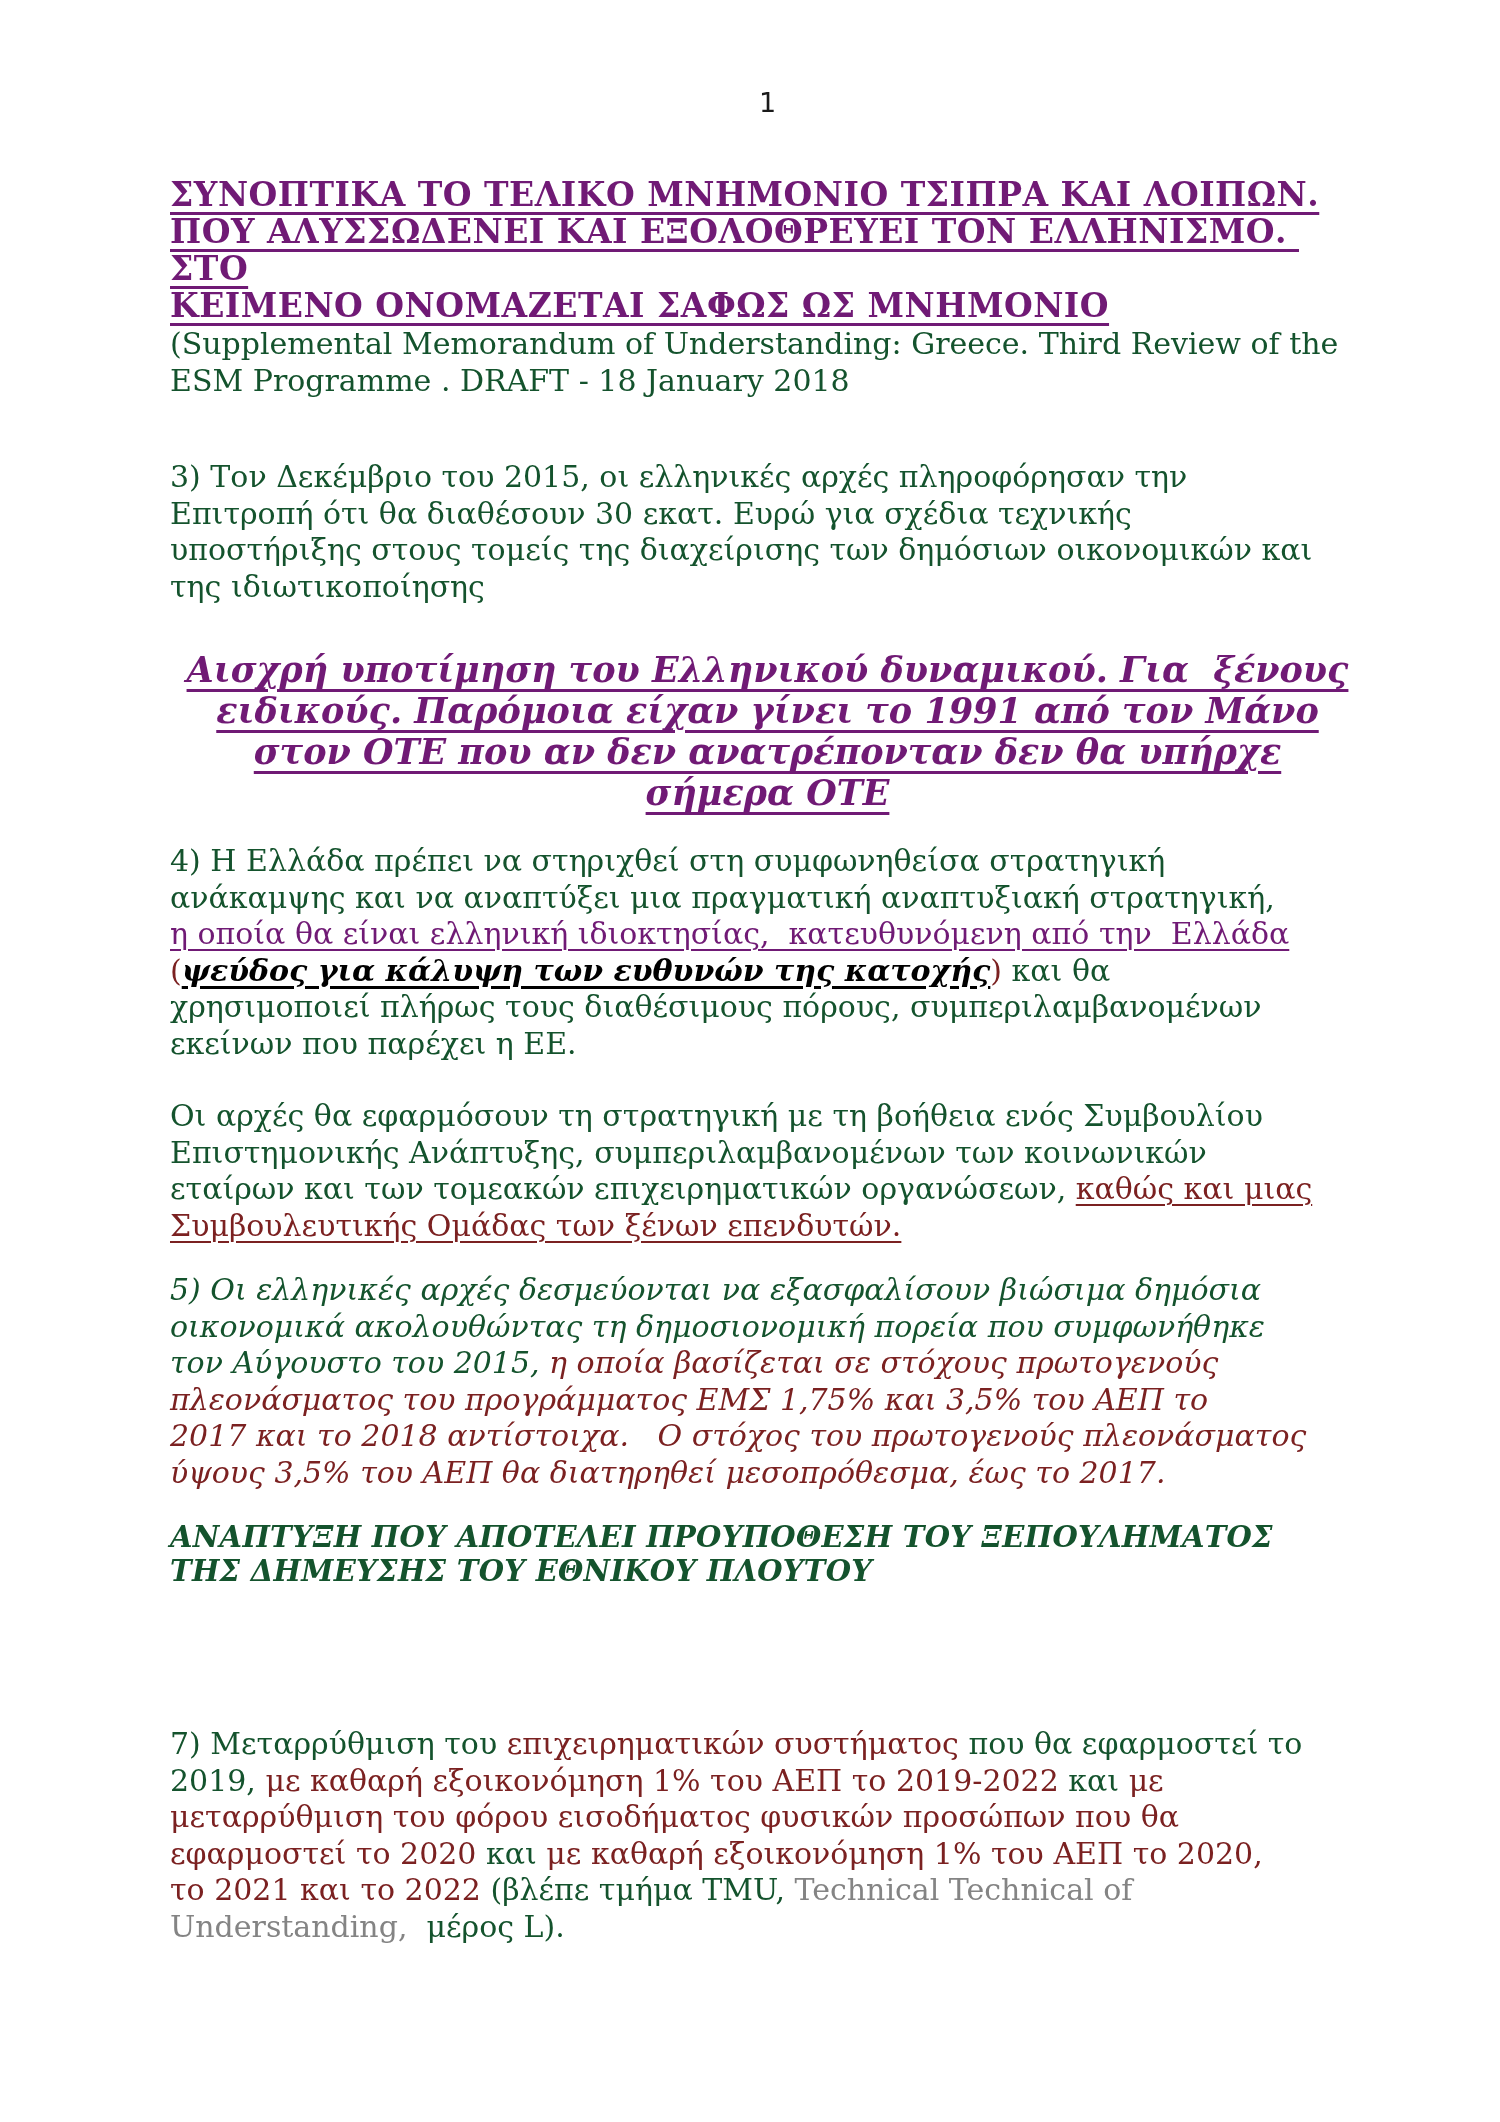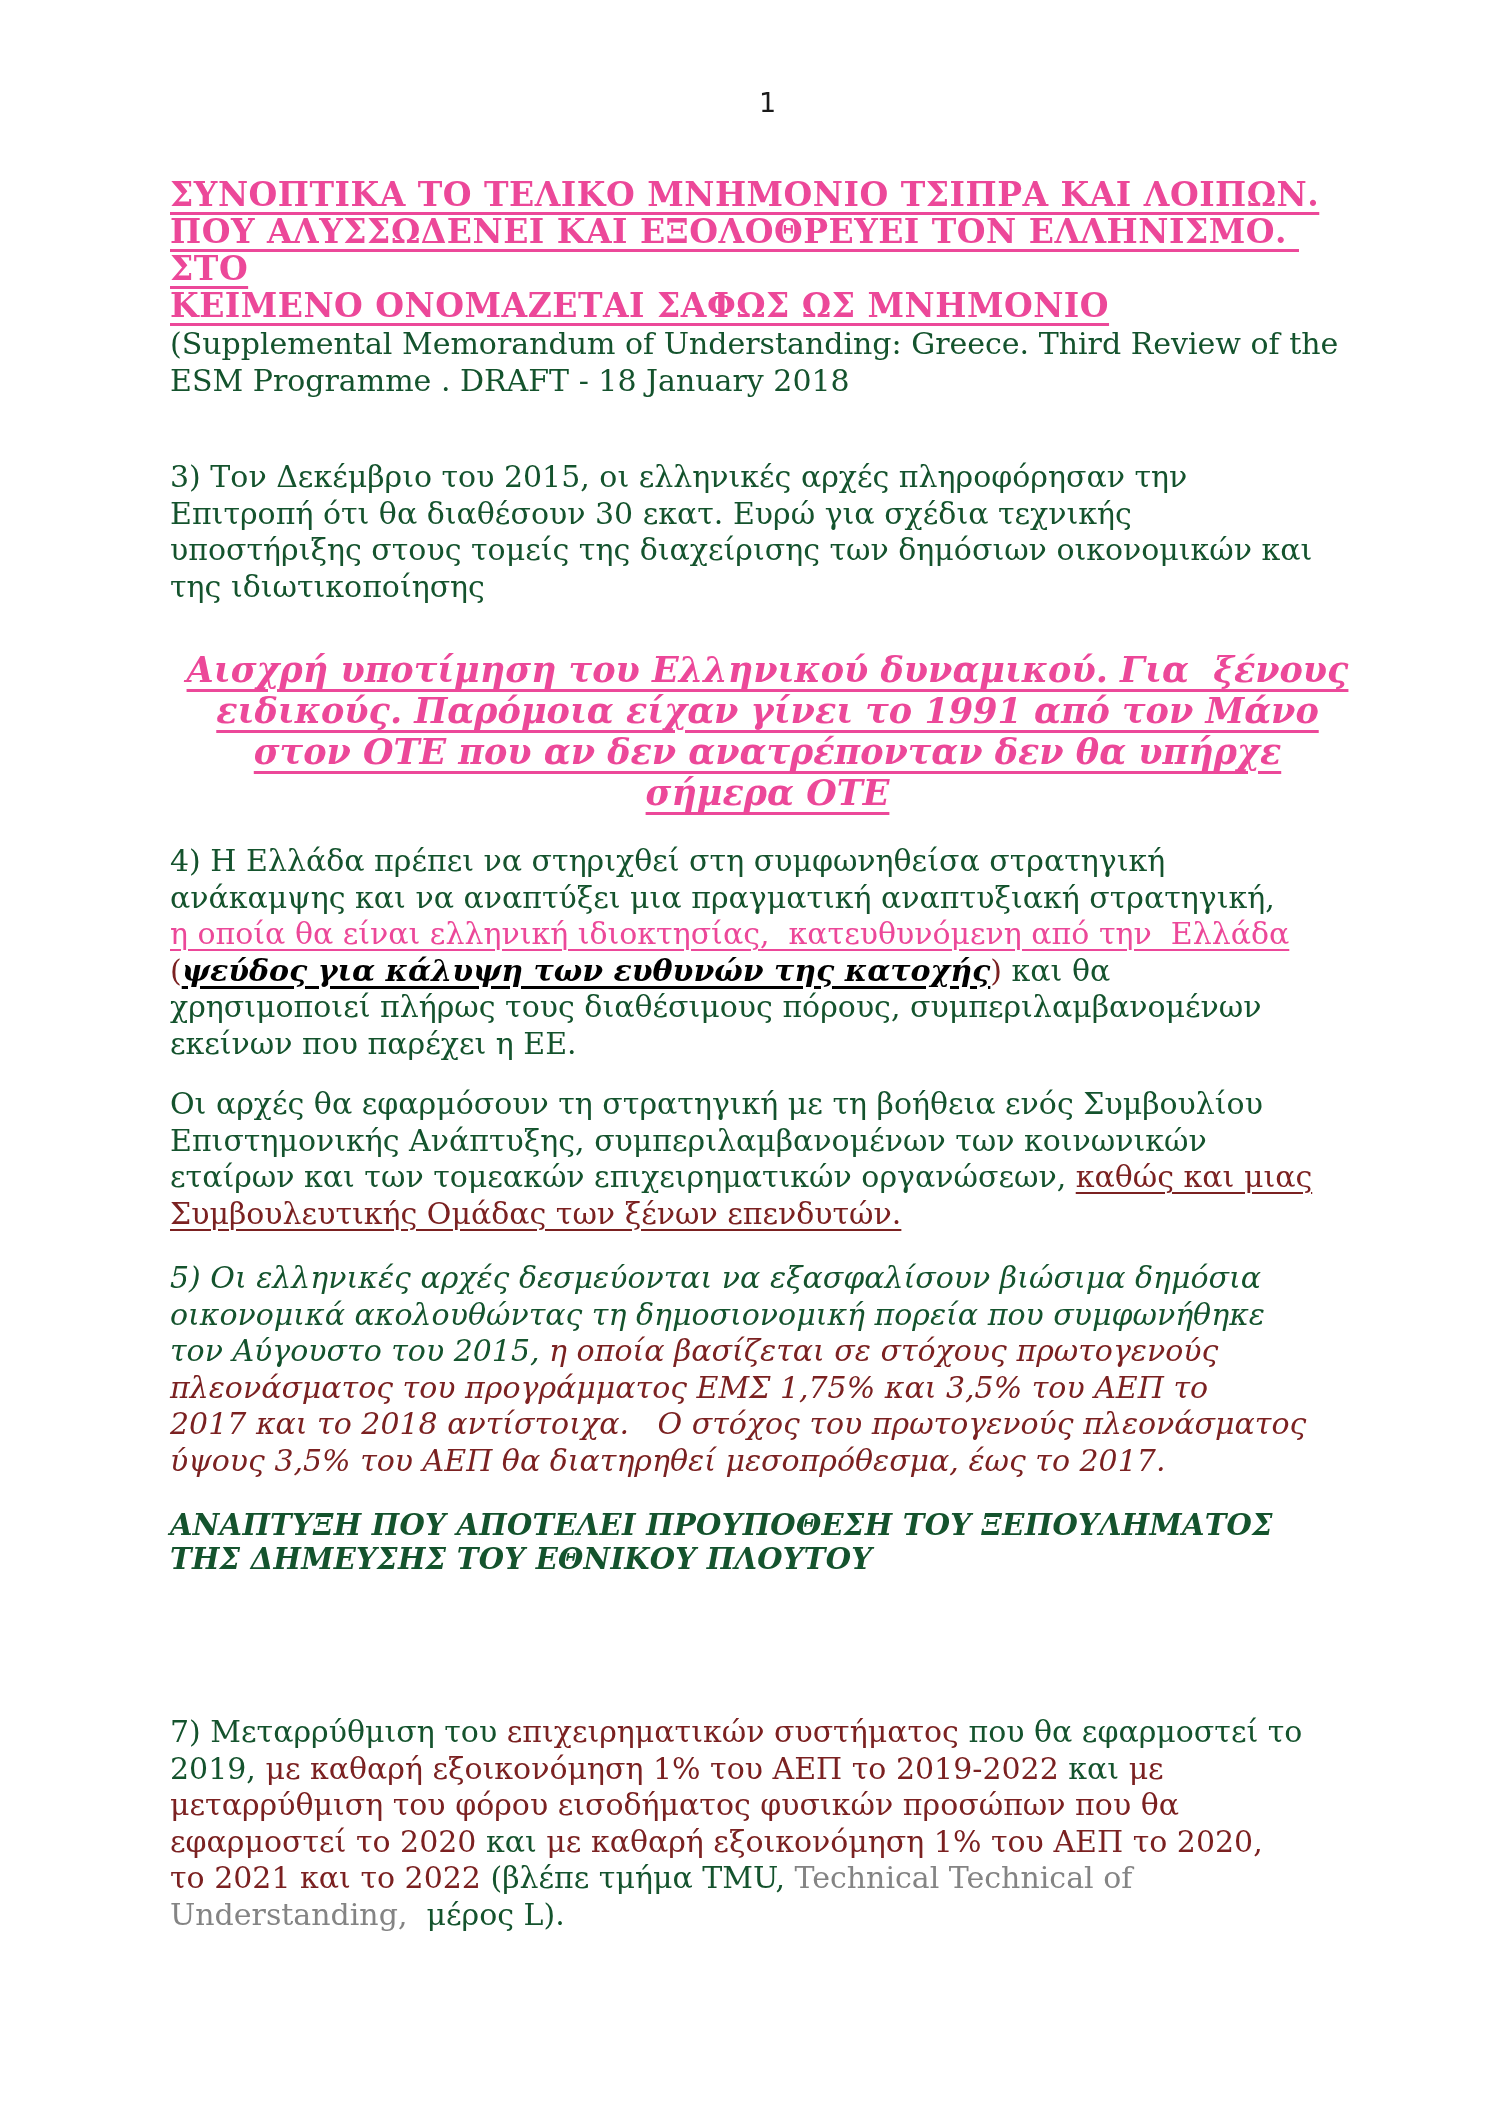--- a/index.html
+++ b/index.html
@@ -55,38 +55,38 @@
   .p3        { margin-top: 60px; }
   .h-quote {
     margin-top: 44px;
     font-weight: bold;
     font-style: italic;
     font-size: 35px;
     line-height: 41px;
     text-align: center;
   }
   .p4        { margin-top: 30px; }
-  .p-auth    { margin-top: 24px; }
+  .p-auth    { margin-top: 36px; }
   .p5        { margin-top: 28px; font-style: italic; }
   .h-caps {
     margin-top: 30px;
     font-weight: bold;
     font-style: italic;
     font-size: 29px;
     line-height: 33.5px;
     letter-spacing: 0.3px;
   }
   .p7        { margin-top: 138px; }
 
   
   .seg-n   { color: #14532d; }
   .seg-r   { color: #7b2121; }
   .seg-g   { color: #848484; }
   .seg-u   {
-    color: #ec4899;
+    color: #701a75;
     text-decoration: underline;
     text-decoration-thickness: 2px;
     text-underline-offset: 5px;
   }
   .seg-ru  {
     color: #7b2121;
     text-decoration: underline;
     text-decoration-thickness: 2px;
     text-underline-offset: 5px;
   }

